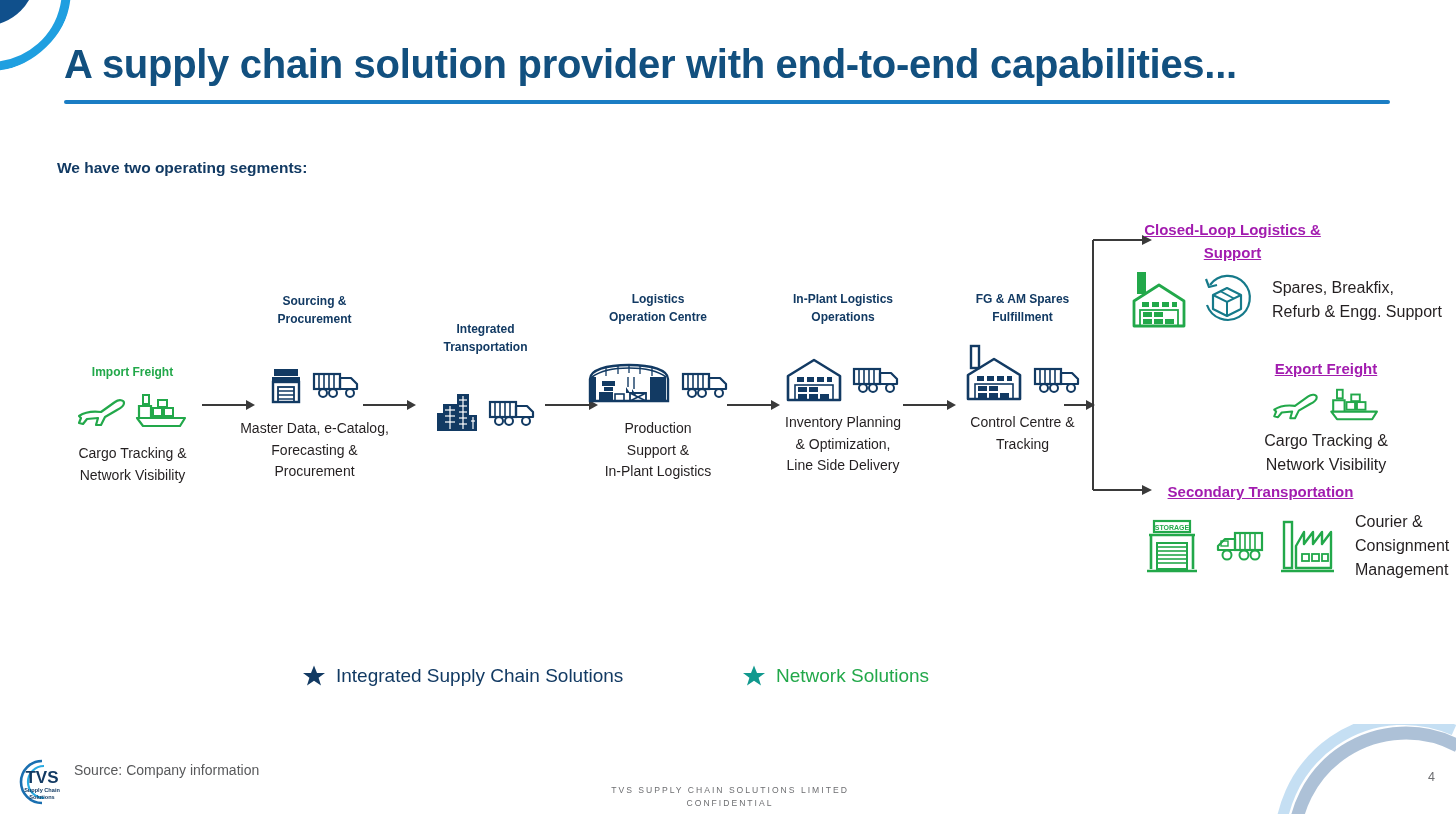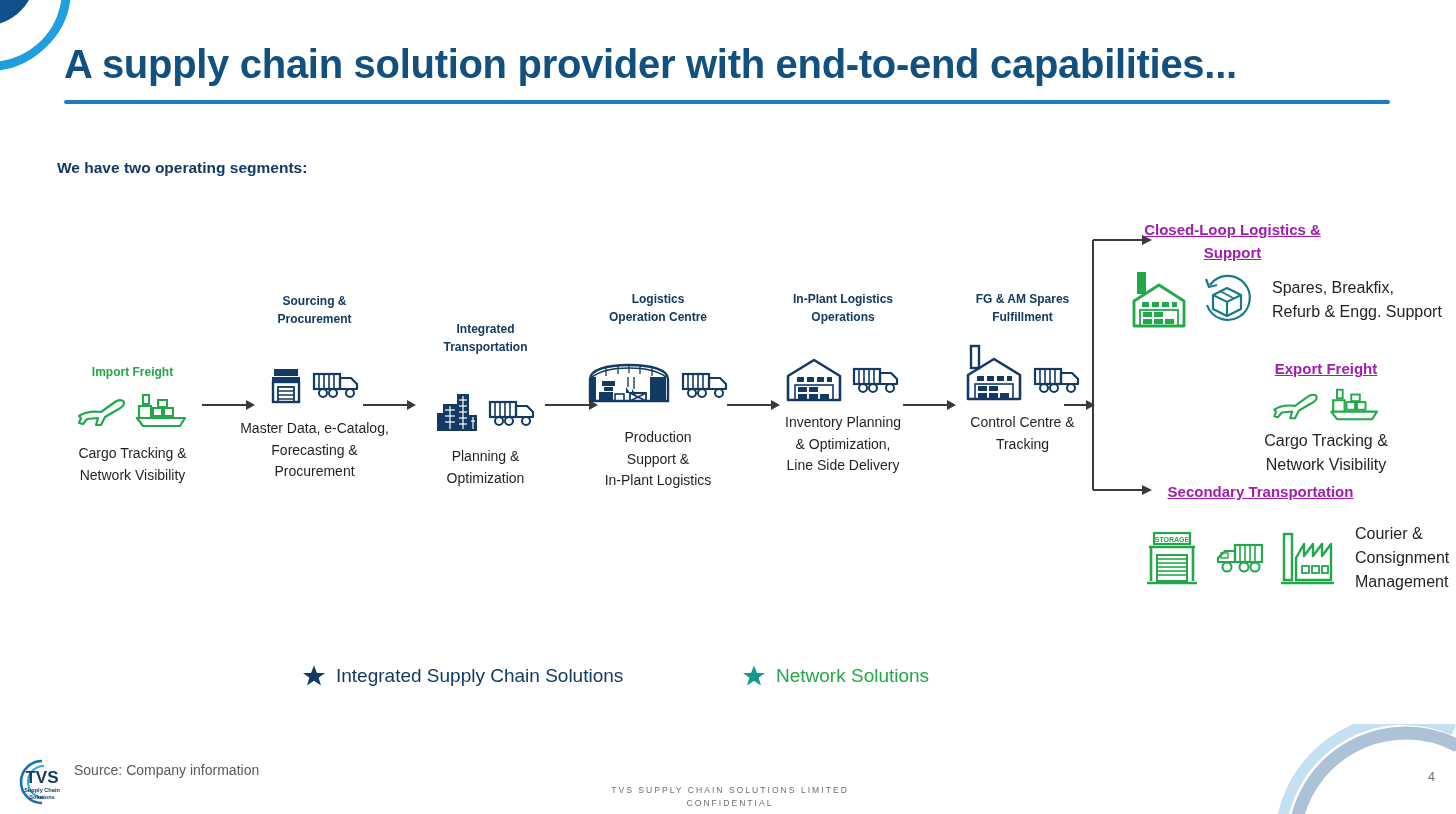--- a/index.html
+++ b/index.html
@@ -181,22 +181,20 @@
         <line x1="8" y1="6" x2="8" y2="21" stroke="#123a63" stroke-width="1.6"></line>
         <line x1="13" y1="6" x2="13" y2="21" stroke="#123a63" stroke-width="1.6"></line>
         <line x1="18" y1="6" x2="18" y2="21" stroke="#123a63" stroke-width="1.6"></line>
         <line x1="23" y1="6" x2="23" y2="21" stroke="#123a63" stroke-width="1.6"></line>
         <path d="M29 10 L40 10 L46 16 L46 21 L29 21 Z" fill="none" stroke="#123a63" stroke-width="2.2" stroke-linejoin="round"></path>
         <circle cx="12" cy="25" r="4" fill="none" stroke="#123a63" stroke-width="2"></circle>
         <circle cx="22" cy="25" r="4" fill="none" stroke="#123a63" stroke-width="2"></circle>
         <circle cx="39" cy="25" r="4" fill="none" stroke="#123a63" stroke-width="2"></circle>
       </svg>
     </div>
-    <div class="stage-desc" style="margin-top:10px;">Planning &amp;
-Optimization</div>
   </div>
 
   <svg class="arrow" style="left:545px; top:398px;" width="54" height="14" viewBox="0 0 54 14">
     <line x1="0" y1="7" x2="44" y2="7" stroke="#3a3a3a" stroke-width="2"></line>
     <path d="M44 2 L53 7 L44 12 Z" fill="#3a3a3a"></path>
   </svg>
 
   <div class="stage" style="left:558px; top:290px; width:200px;">
     <div class="stage-title" style="white-space:pre-line;">Logistics
 Operation Centre</div>
@@ -228,21 +226,21 @@
         <line x1="8" y1="6" x2="8" y2="21" stroke="#123a63" stroke-width="1.6"></line>
         <line x1="13" y1="6" x2="13" y2="21" stroke="#123a63" stroke-width="1.6"></line>
         <line x1="18" y1="6" x2="18" y2="21" stroke="#123a63" stroke-width="1.6"></line>
         <line x1="23" y1="6" x2="23" y2="21" stroke="#123a63" stroke-width="1.6"></line>
         <path d="M29 10 L40 10 L46 16 L46 21 L29 21 Z" fill="none" stroke="#123a63" stroke-width="2.2" stroke-linejoin="round"></path>
         <circle cx="12" cy="25" r="4" fill="none" stroke="#123a63" stroke-width="2"></circle>
         <circle cx="22" cy="25" r="4" fill="none" stroke="#123a63" stroke-width="2"></circle>
         <circle cx="39" cy="25" r="4" fill="none" stroke="#123a63" stroke-width="2"></circle>
       </svg>
     </div>
-    <div class="stage-desc" style="margin-top:19px;text-align:center;">Production
+    <div class="stage-desc" style="margin-top:10px;text-align:center;">Production
 Support &amp;
 In-Plant Logistics</div>
   </div>
 
   <svg class="arrow" style="left:727px; top:398px;" width="54" height="14" viewBox="0 0 54 14">
     <line x1="0" y1="7" x2="44" y2="7" stroke="#3a3a3a" stroke-width="2"></line>
     <path d="M44 2 L53 7 L44 12 Z" fill="#3a3a3a"></path>
   </svg>
 
   <div class="stage" style="left:743px; top:290px; width:200px;">
@@ -377,21 +375,21 @@
         <rect x="8" y="5" width="6" height="9" fill="none" stroke="#22a84a" stroke-width="2"></rect>
         <path d="M2 28 L50 28 L45 36 L8 36 Z" fill="none" stroke="#22a84a" stroke-width="2.2" stroke-linejoin="round"></path>
       </svg>
     </div>
     <div class="branch-desc" style="text-align:center; margin-top:4px;">Cargo Tracking &amp;
 Network Visibility</div>
   </div>
 
   <div class="branch" style="left:1143px; top:481px;">
     <div class="branch-title" style="width:235px;">Secondary Transportation</div>
-    <div class="branch-body" style="margin-top:18px;">
+    <div class="branch-body" style="margin-top:6px;">
 
       <svg width="58" height="58" viewBox="0 0 58 58">
         <rect x="11" y="4" width="36" height="11" fill="none" stroke="#22a84a" stroke-width="2.2"></rect>
         <text x="29" y="12.5" font-family="Liberation Sans, sans-serif" font-size="7" font-weight="700" fill="#22a84a" text-anchor="middle">STORAGE</text>
         <path d="M6 18 L52 18" stroke="#22a84a" stroke-width="2.6"></path>
         <line x1="8" y1="18" x2="8" y2="52" stroke="#22a84a" stroke-width="2.6"></line>
         <line x1="50" y1="18" x2="50" y2="52" stroke="#22a84a" stroke-width="2.6"></line>
         <rect x="14" y="26" width="30" height="26" fill="none" stroke="#22a84a" stroke-width="2"></rect>
         <g stroke="#22a84a" stroke-width="1.6">
           <line x1="15" y1="30" x2="43" y2="30"></line>

